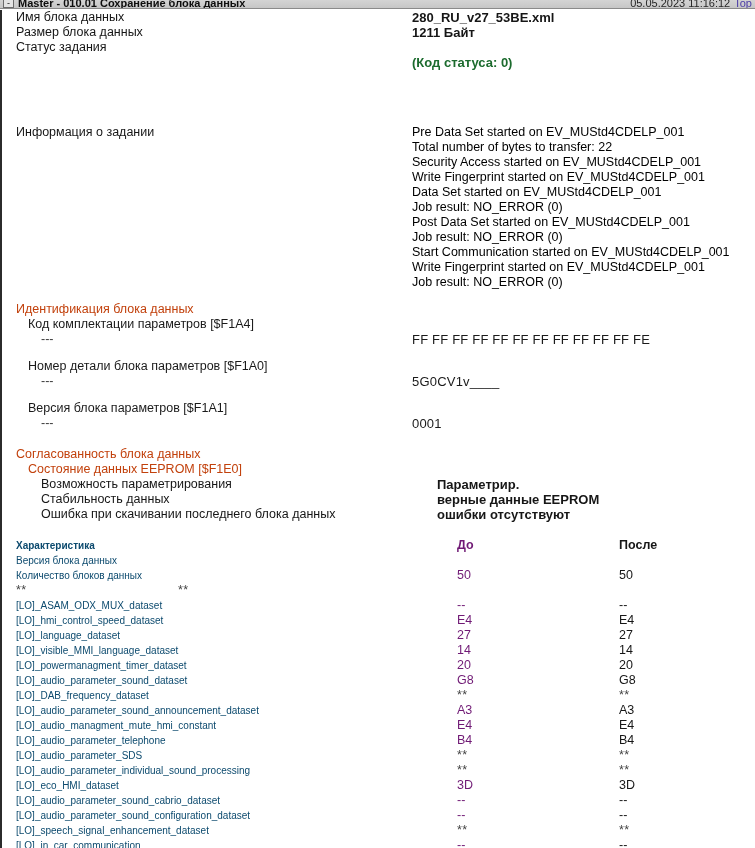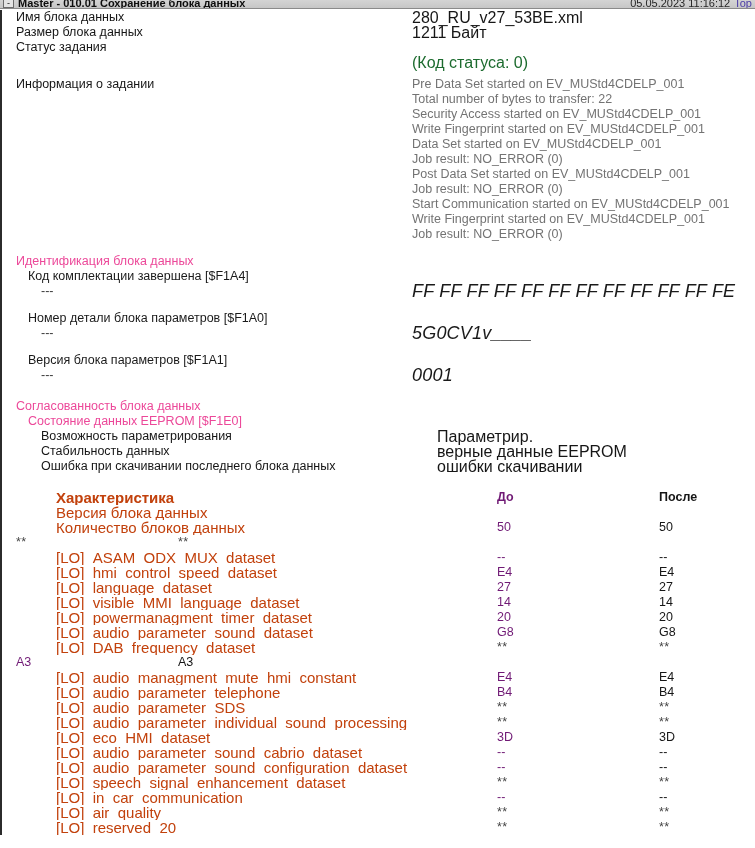--- a/index.html
+++ b/index.html
@@ -93,47 +93,48 @@
   }
   .lbl {
     width: 396px;
     flex: 0 0 396px;
     color: #161616;
     font-size: 12.5px;
     overflow: hidden;
   }
   .val {
     flex: 0 0 auto;
-    font-size: 16px;
+    font-size: 13px;
     color: #161616;
+    font-weight: bold;
   }
   .val.green { color: #1c6b2e; }
 
   .indent1 { padding-left: 12px; }
   .indent2 { padding-left: 25px; }
 
   .section-head {
     line-height: 15px;
     font-size: 12.5px;
-    color: #ec4899;
+    color: #c2410c;
     white-space: nowrap;
   }
 
   .gap-sm { height: 7px; }
   .gap-md { height: 12px; }
   .gap-lg { height: 16px; }
 
   
-  .infoblock { display: flex; align-items: flex-start; }
+  .infoblock { display: flex; align-items: flex-start; margin-top: 48px; }
   .infoblock .lbl { width: 396px; flex: 0 0 396px; }
   .infolines { flex: 1 1 auto; }
   .infoline {
     line-height: 15px;
     font-size: 12.5px;
-    color: #737373;
+    color: #000000;
     white-space: nowrap;
   }
 
   
   .idgroup { position: relative; }
   .idname {
     padding-left: 12px;
     line-height: 15px;
     font-size: 12.5px;
     white-space: nowrap;
@@ -144,39 +145,37 @@
   }
   .iddash {
     width: 396px;
     flex: 0 0 396px;
     padding-left: 25px;
     box-sizing: border-box;
     font-size: 12.5px;
     color: #3a3a3a;
   }
   .idval {
-    font-size: 18px;
+    font-size: 13px;
     letter-spacing: 0.2px;
-    font-style: italic;
   }
 
   
   .tbl { width: 741px; }
   .trow {
     display: flex;
     line-height: 15px;
     white-space: nowrap;
   }
   .c-name {
     width: 441px;
     flex: 0 0 441px;
-    font-size: 15px;
-    color: #c2410c;
+    font-size: 10px;
+    color: #0c4a6e;
     overflow: hidden;
-    margin-left: 40px;
   }
   .c-before {
     width: 162px;
     flex: 0 0 162px;
     font-size: 12.5px;
     color: #701a75;
   }
   .c-after {
     flex: 0 0 auto;
     font-size: 12.5px;
@@ -238,21 +237,21 @@
       <div class="infoline">Job result: NO_ERROR (0)</div>
     </div>
   </div>
 
   <div class="gap-md"></div>
 
   <div>
     <div class="section-head">Идентификация блока данных</div>
 
     <div class="idgroup">
-      <div class="idname">Код комплектации завершена [$F1A4]</div>
+      <div class="idname">Код комплектации параметров [$F1A4]</div>
       <div class="idvaluerow">
         <div class="iddash">---</div>
         <div class="idval">FF FF FF FF FF FF FF FF FF FF FF FE</div>
       </div>
     </div>
 
     <div class="gap-md"></div>
 
     <div class="idgroup">
       <div class="idname">Номер детали блока параметров [$F1A0]</div>
@@ -282,21 +281,21 @@
     <div class="row">
       <div class="lbl indent2">Возможность параметрирования</div>
       <div class="val">Параметрир.</div>
     </div>
     <div class="row">
       <div class="lbl indent2">Стабильность данных</div>
       <div class="val">верные данные EEPROM</div>
     </div>
     <div class="row">
       <div class="lbl indent2">Ошибка при скачивании последнего блока данных</div>
-      <div class="val">ошибки скачивании</div>
+      <div class="val">ошибки отсутствуют</div>
     </div>
   </div>
 
   <div class="gap-lg"></div>
 
   <div class="tbl">
     <div class="trow thead">
       <div class="c-name">Характеристика</div>
       <div class="c-before">До</div>
       <div class="c-after">После</div>
@@ -345,20 +344,21 @@
           <div class="c-name">[LO]_audio_parameter_sound_dataset</div>
           <div class="c-before">G8</div>
           <div class="c-after">G8</div>
         </div>
         <div class="trow">
           <div class="c-name">[LO]_DAB_frequency_dataset</div>
           <div class="c-before stars">**</div>
           <div class="c-after stars">**</div>
         </div>
         <div class="trow">
+          <div class="c-name">[LO]_audio_parameter_sound_announcement_dataset</div>
           <div class="c-before">A3</div>
           <div class="c-after">A3</div>
         </div>
         <div class="trow">
           <div class="c-name">[LO]_audio_managment_mute_hmi_constant</div>
           <div class="c-before">E4</div>
           <div class="c-after">E4</div>
         </div>
         <div class="trow">
           <div class="c-name">[LO]_audio_parameter_telephone</div>

